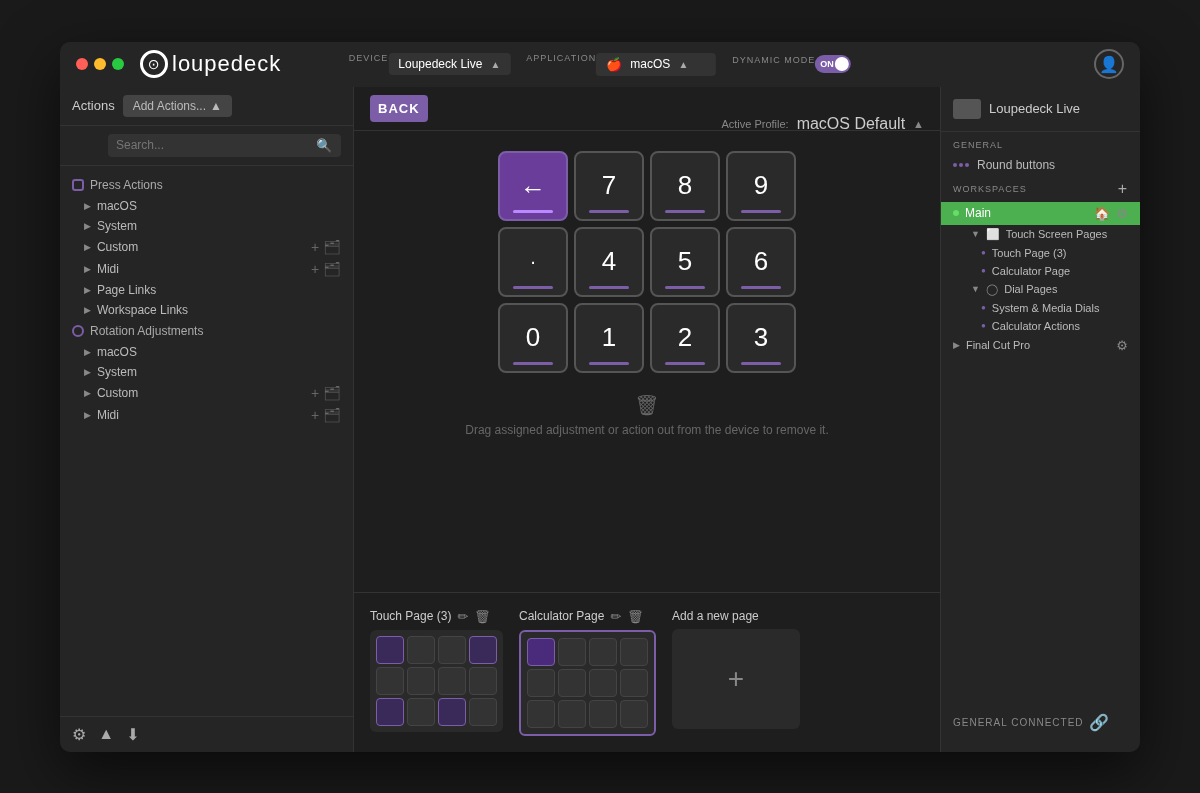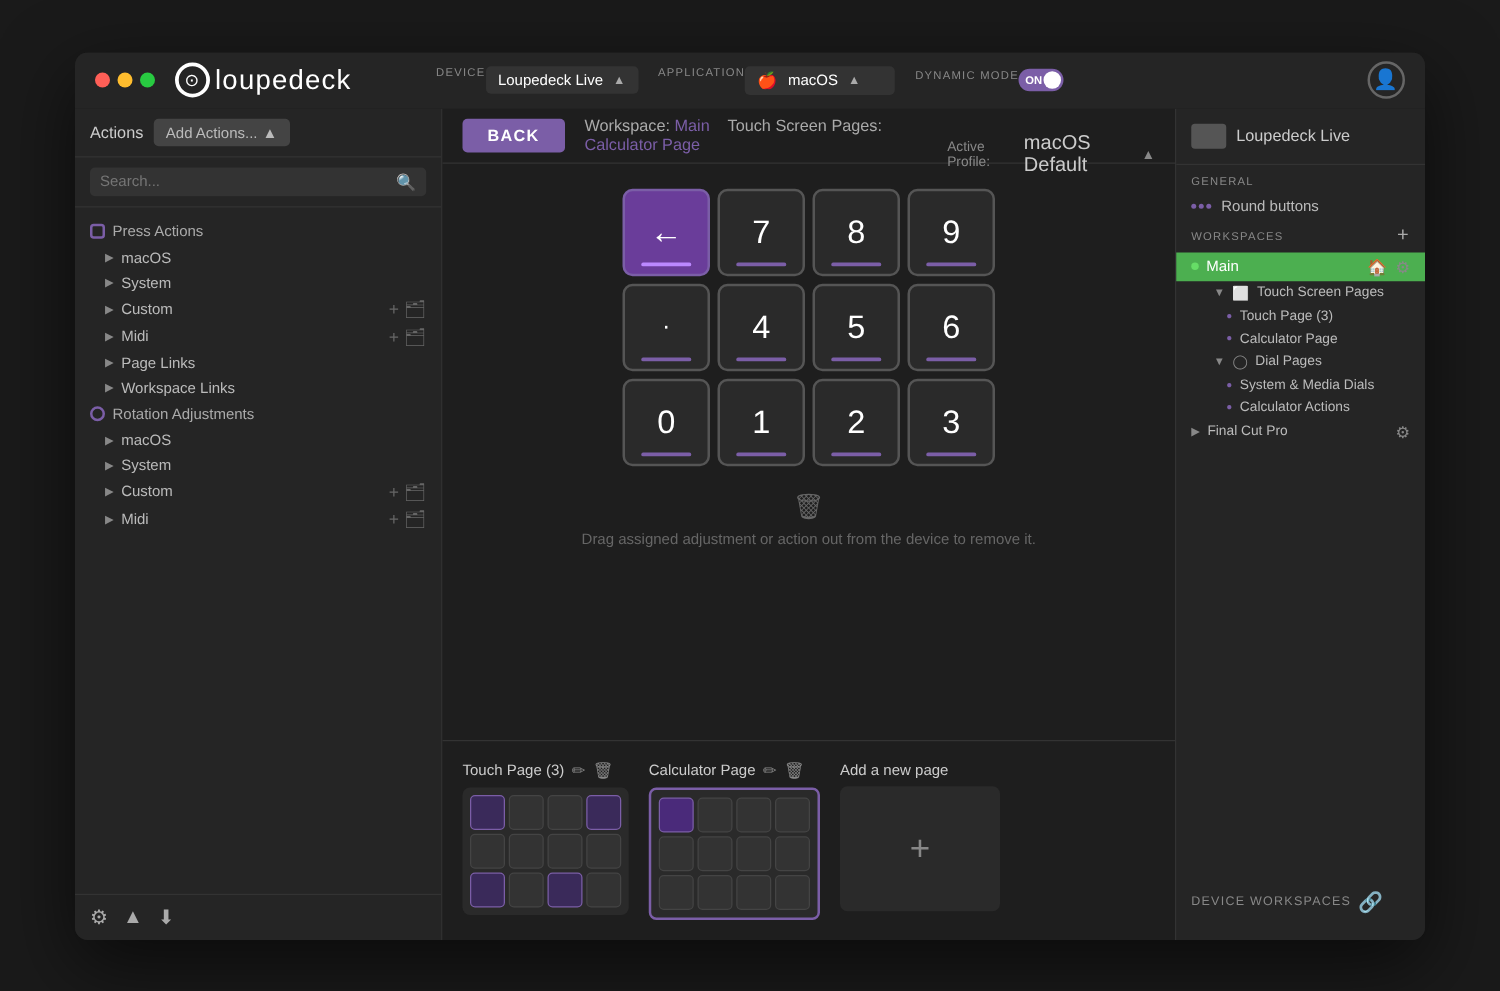--- a/index.html
+++ b/index.html
@@ -172,20 +172,21 @@
       padding: 8px 12px;
       border-bottom: 1px solid #333;
     }
     .search-input-wrap {
       background: #333;
       border-radius: 4px;
       display: flex;
       align-items: center;
       padding: 4px 8px;
       gap: 6px;
+      margin-left: 36px;
     }
     .search-input-wrap input {
       background: none;
       border: none;
       color: #aaa;
       font-size: 12px;
       outline: none;
       flex: 1;
     }
     .search-icon { color: #aaa; font-size: 13px; }
@@ -251,21 +252,21 @@
       align-items: center;
       padding: 0 16px;
       height: 44px;
       border-bottom: 1px solid #333;
       gap: 16px;
     }
     .back-btn {
       background: #7b5ea7;
       border: none;
       color: white;
-      padding: 6px 20px;
+      padding: 6px 8px;
       border-radius: 4px;
       font-size: 13px;
       font-weight: bold;
       cursor: pointer;
       letter-spacing: 1px;
     }
     .workspace-info {
       font-size: 13px;
       color: #aaa;
     }
@@ -648,27 +649,20 @@
       <div class="bottom-bar">
         <span class="bottom-icon">⚙</span>
         <span class="bottom-icon">▲</span>
         <span class="bottom-icon">⬇</span>
       </div>
     </div>
 
     <div class="center-panel">
       <div class="panel-toolbar">
         <button class="back-btn">BACK</button>
-        <span class="workspace-info">
-          <span>Workspace:</span>
-          <span class="link">Main</span>
-          &nbsp;&nbsp;
-          <span>Touch Screen Pages:</span>
-          <span class="link">Calculator Page</span>
-        </span>
         <div class="panel-toolbar-right">
           <span class="active-profile-label">Active Profile:</span>
           <span class="active-profile-value">macOS Default</span>
           <span class="chevron" style="color:#888; font-size:11px;">▲</span>
         </div>
       </div>
 
       <div class="device-view">
 
         <div class="button-grid">
@@ -804,18 +798,18 @@
         <span>Calculator Actions</span>
       </div>
 
       <div class="tree-node" style="padding-left:12px;">
         <span class="chevron">▶</span>
         <span>Final Cut Pro</span>
         <span class="gear-inline" style="margin-left:auto;">⚙</span>
       </div>
 
       <div style="margin-top:auto; padding: 8px 12px; display:flex; align-items:center; gap:6px;">
-        <span style="color:#888; font-size:10px; letter-spacing:1px;">DEVICE WORKSPACES</span>
+        <span style="color:#888; font-size:10px; letter-spacing:1px;">GENERAL CONNECTED</span>
         <span style="color:#aaa; font-size:16px;">🔗</span>
       </div>
     </div>
   </div>
 </div>
 
 </body></html>

